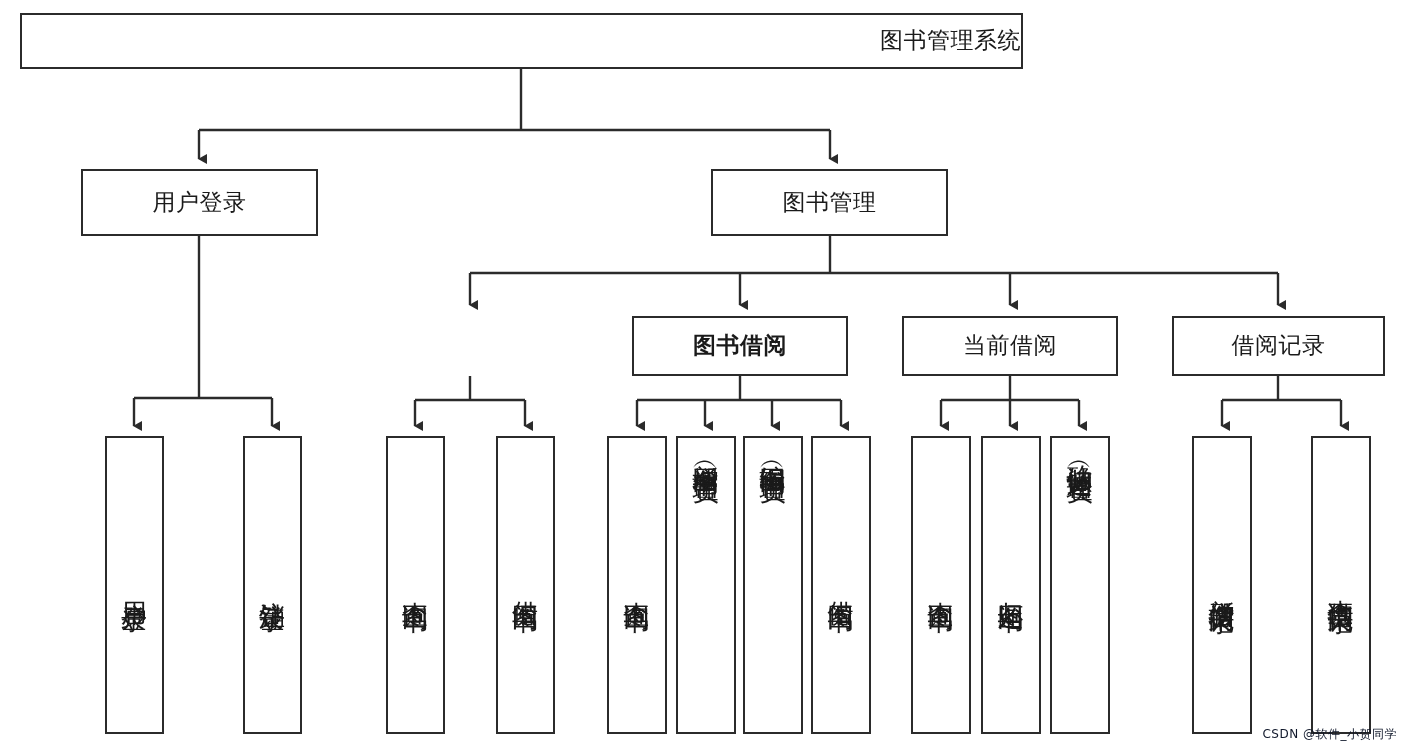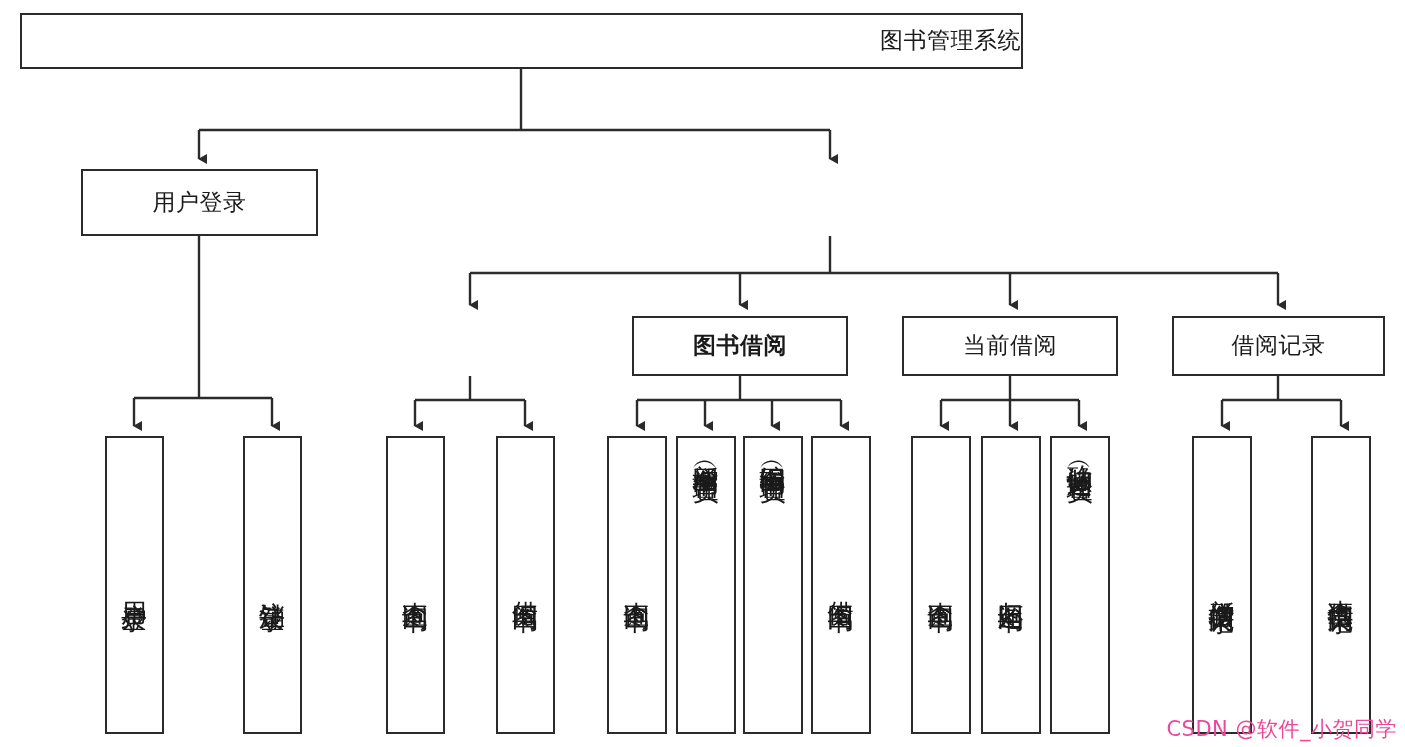--- a/index.html
+++ b/index.html
@@ -62,22 +62,22 @@
     color: #1a1a1a;
   }
   .node-v.centered {
     align-items: center;
     padding-top: 0;
   }
   .watermark {
     position: absolute;
     right: 8px;
     bottom: 4px;
-    font-size: 21px;
-    color: #ec4899;
+    font-size: 12px;
+    color: #0f172a;
     white-space: nowrap;
     letter-spacing: 0.5px;
   }
 </style>
 </head>
 <body>
 
 <div id="diagram-root">
 
   <svg class="edges" viewBox="0 0 1405 747">
@@ -131,20 +131,23 @@
   </svg>
 
   <div class="node node-h node-root" style="left:20px; top:13px; width:1003px; height:56px;">
     <span>图书管理系统</span>
   </div>
 
   <div class="node node-h" style="left:81px; top:169px; width:237px; height:67px;">
     <span>用户登录</span>
   </div>
 
+  <div class="node node-h" style="left:711px; top:169px; width:237px; height:67px;">
+    <span>图书管理</span>
+  </div>
 
 
   <div class="node node-h" style="left:632px; top:316px; width:216px; height:60px;font-weight:bold;">
     <span>图书借阅</span>
   </div>
 
   <div class="node node-h" style="left:1172px; top:316px; width:213px; height:60px;">
     <span>借阅记录</span>
   </div>
 

